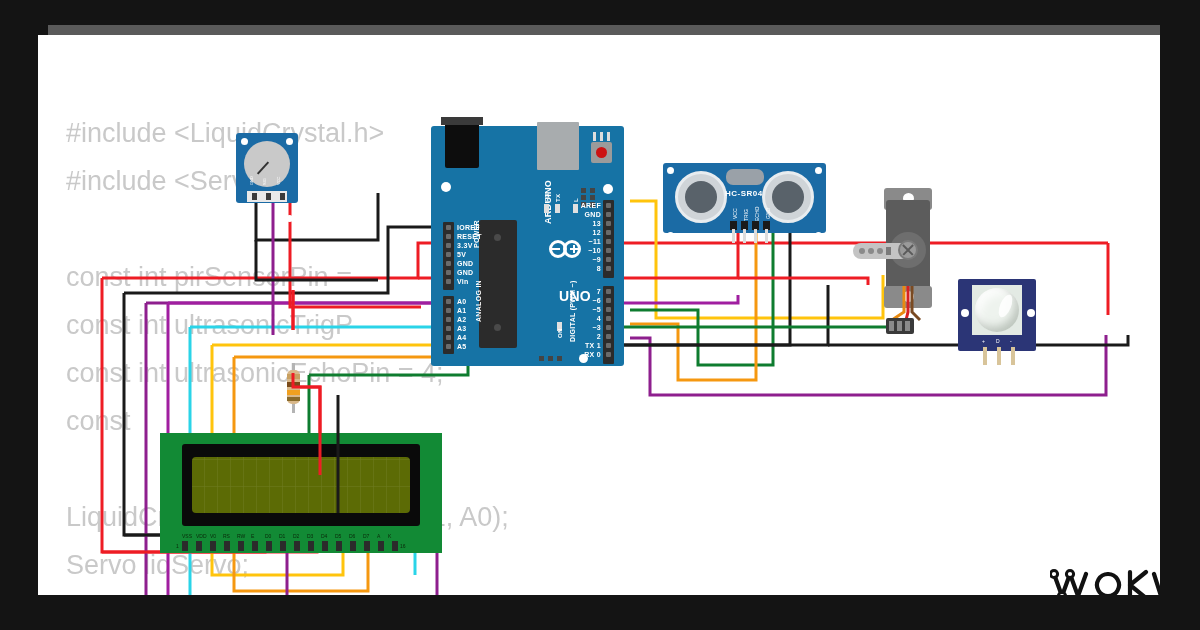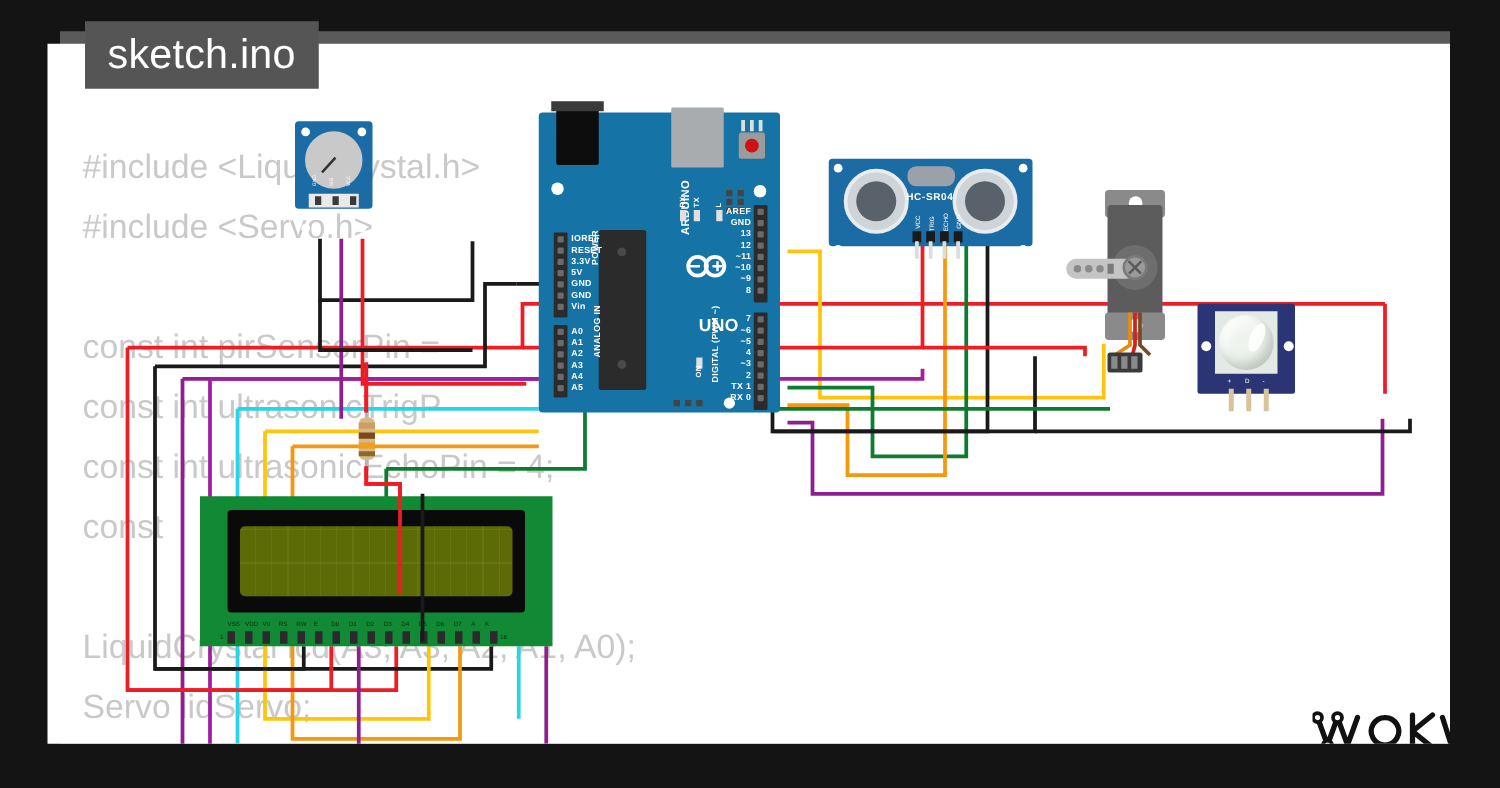--- a/index.html
+++ b/index.html
@@ -41,21 +41,21 @@
   
   .wokwi-logo{
     position:absolute;left:1012px;top:527px;
     width:150px;height:46px;z-index:30;
   }
 
   
   .wires{position:absolute;left:0;top:0;width:1122px;height:560px;overflow:visible;}
 
   
-  .part{position:absolute;}
+  .part{position:absolute;margin-top:36px;}
 
   
   .uno-body{
     position:absolute;left:0;top:0;width:193px;height:240px;
     background:#1673a5;border-radius:3px;
   }
   .uno-label{
     position:absolute;color:#ffffff;font-size:7px;font-weight:bold;
     letter-spacing:.3px;
   }
@@ -483,15 +483,14 @@
         </g>
         <circle cx="4" cy="12" r="3.6" fill="#fff" stroke="#111" stroke-width="3"></circle>
         <circle cx="12" cy="34" r="3.6" fill="#fff" stroke="#111" stroke-width="3"></circle>
         <circle cx="20" cy="12" r="3.6" fill="#fff" stroke="#111" stroke-width="3"></circle>
         <circle cx="141" cy="9" r="3.8" fill="#fff" stroke="#111" stroke-width="3"></circle>
       </svg>
     </div>
 
   </div>
 
-  <div class="tab-chip">sketch.ino</div>
 
 </div>
 
 </body></html>

